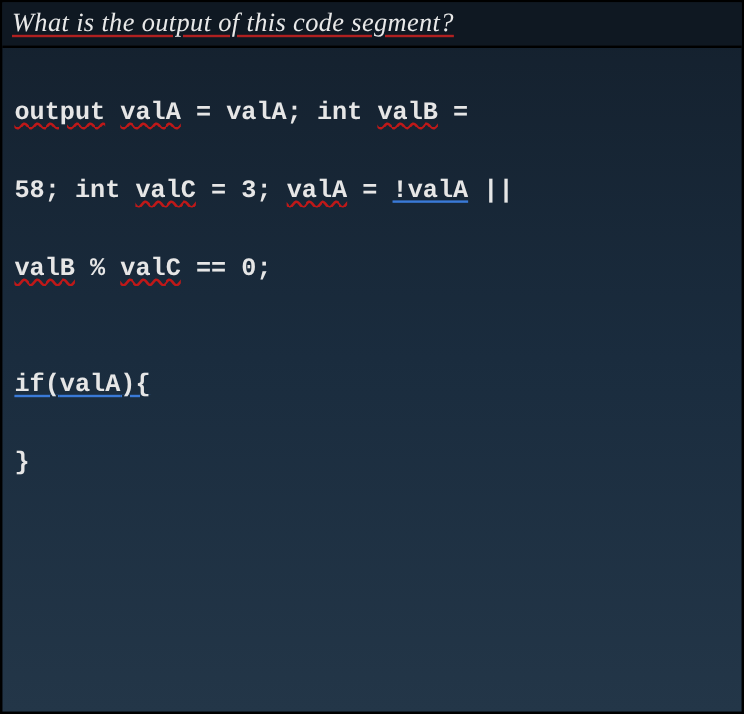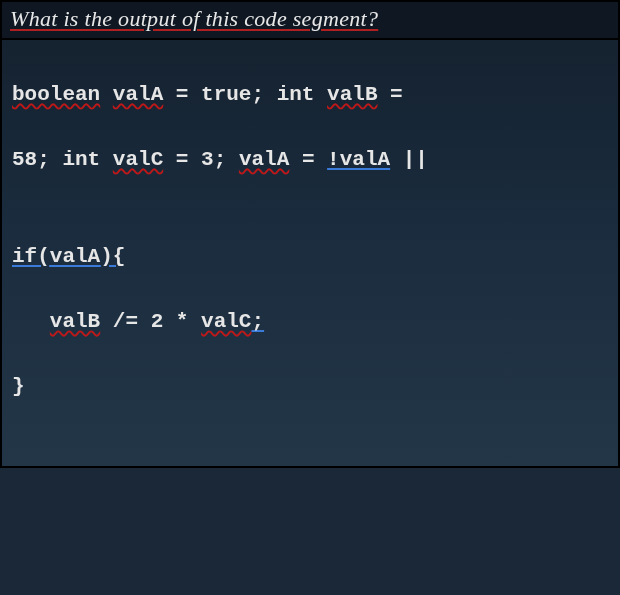--- a/index.html
+++ b/index.html
@@ -6,21 +6,21 @@
     margin: 0;
     padding: 0;
     width: 620px;
     height: 595px;
     background: #1a2838;
     overflow: hidden;
     font-family: "Courier New", Courier, monospace;
   }
   .window {
     width: 620px;
-    height: 468px;
+    height: 595px;
     background: linear-gradient(180deg, #14202d 0%, #1a2c3e 50%, #233648 100%);
     border: 2px solid #000;
     box-sizing: border-box;
     position: relative;
   }
   .title-bar {
     border-bottom: 2px solid #000;
     padding: 4px 8px 6px 8px;
     background: #0f1822;
   }
@@ -65,25 +65,25 @@
 </style>
 </head>
 <body>
 
 <div class="window">
   <div class="title-bar">
     <span class="title-text">What is the output of this code segment?</span>
   </div>
 
   <div class="code-area">
-<span class="code-line"><span class="tok">boolean</span> <span class="tok">valA</span><span> = true; int </span><span class="tok">valB</span><span> =</span></span>
+<span class="code-line"><span class="tok">output</span> <span class="tok">valA</span><span> = valA; int </span><span class="tok">valB</span><span> =</span></span>
 <span class="code-line"><span>58; int </span><span class="tok">valC</span><span> = 3; </span><span class="tok">valA</span><span> = </span><span class="tok-b">!valA</span><span> ||</span></span>
+<span class="code-line"><span class="tok">valB</span><span> % </span><span class="tok">valC</span><span> == 0;</span></span>
 <span class="code-line"><span></span></span>
 <span class="code-line"><span class="tok-b">if(</span><span class="tok-b">valA</span><span class="tok-b">){</span></span>
-<span class="code-line"><span>   </span><span class="tok">valB</span><span> /= 2 * </span><span class="tok">valC</span><span class="tok-b">;</span></span>
 <span class="code-line"><span>}</span></span>
 <span class="code-line"><span></span></span>
 
 
 
 
 
 
 <span class="code-line"><span></span></span>
 

